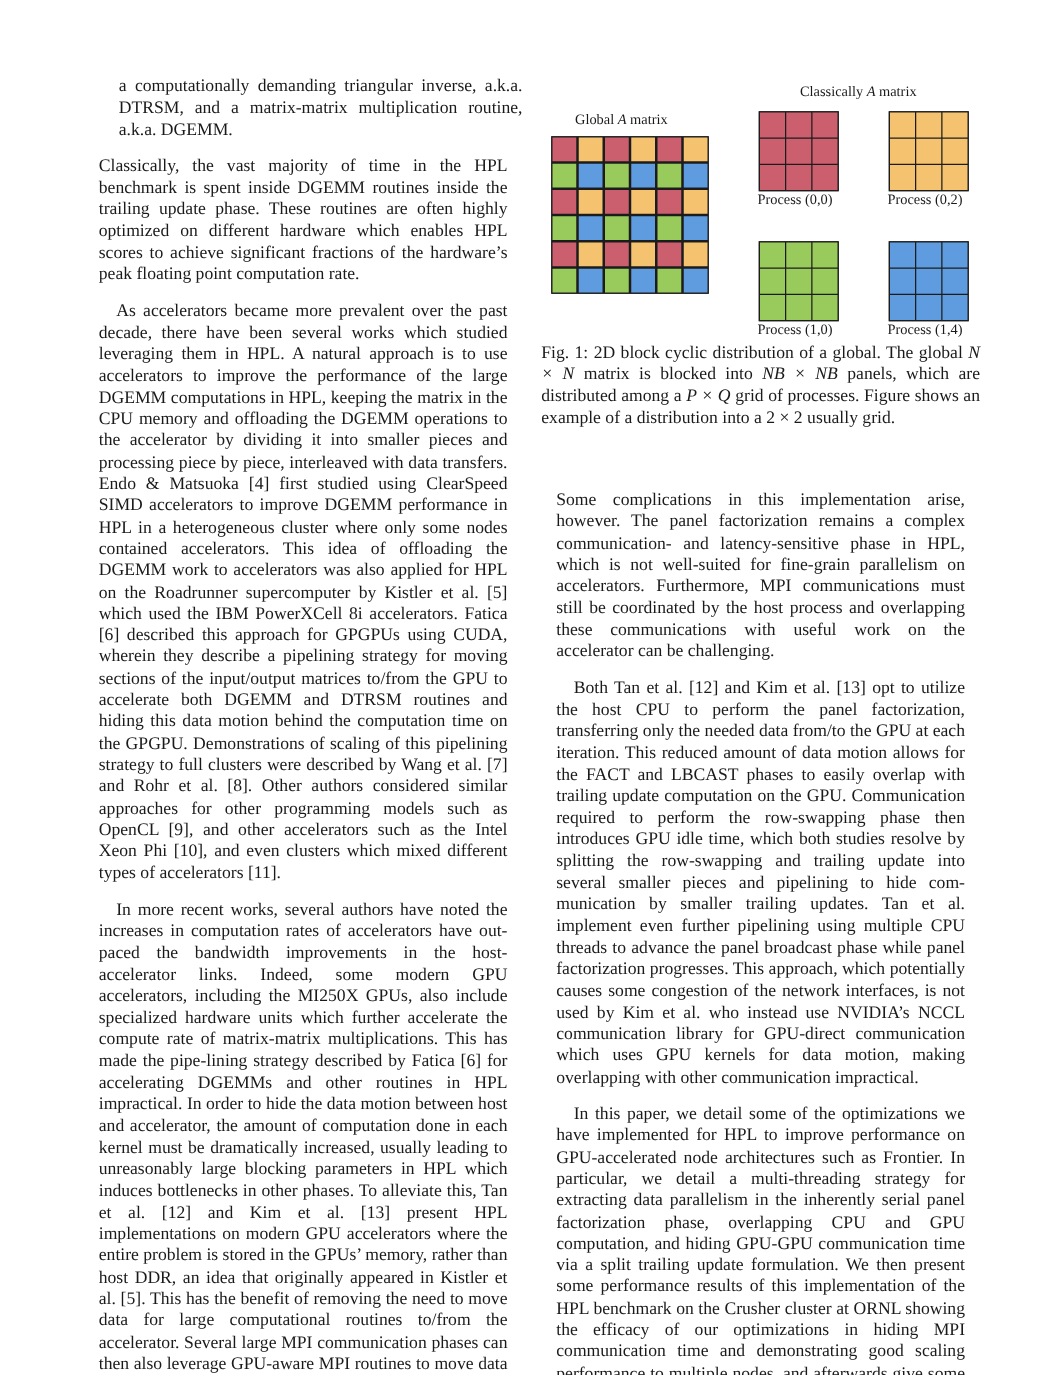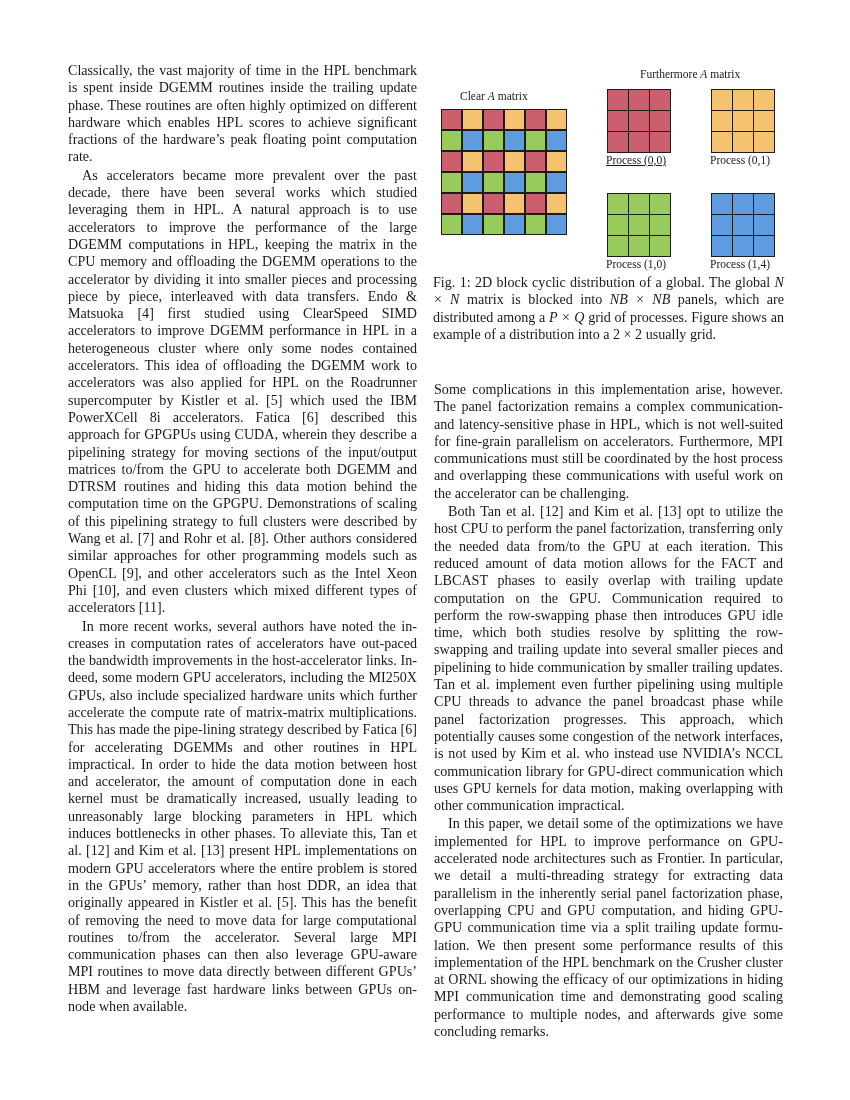--- a/index.html
+++ b/index.html
@@ -1,46 +1,47 @@
 <!DOCTYPE html>
 <html><head>
 <meta charset="utf-8">
 <style>
   html, body { margin: 0; padding: 0; background: #ffffff; }
   body { width: 850px; height: 1100px; position: relative; overflow: hidden;
          font-family: "Liberation Serif", "DejaVu Serif", serif; color: #1a1a1a; }
   .col { position: absolute; font-size: 14.1px; line-height: 17.3px; text-align: justify; }
   .col-left { left: 67px; top: 61px; width: 351px; }
   .col-right { left: 433px; top: 380px; width: 351px; }
-  .p { margin: 1px; text-indent: 14px; hyphens: manual; }
+  .p { margin: 12px; text-indent: 14px; hyphens: manual; }
   .p.noindent { text-indent: 0; }
   .list-cont { margin: 0 0 0 28px; text-indent: 0; }
   .figure { position: absolute; left: 433px; top: 62px; width: 351px; height: 290px; }
   .fig-title { position: absolute; font-size: 11.5px; white-space: nowrap; }
   .fig-title i { font-style: italic; }
   .grid { position: absolute; display: grid; border: 1.5px solid #1c1c1c; background: #1c1c1c; gap: 1.5px; box-sizing: border-box; }
   .grid .cell { width: 100%; height: 100%; }
   .global-grid { left: 8px; top: 47px; width: 126px; height: 126px; grid-template-columns: repeat(6, 1fr); grid-template-rows: repeat(6, 1fr); }
   .proc-grid { width: 64px; height: 64px; grid-template-columns: repeat(3, 1fr); grid-template-rows: repeat(3, 1fr); }
   .proc-label { position: absolute; font-size: 11.5px; white-space: nowrap; }
   .caption { position: absolute; left: 0; top: 212px; width: 351px; font-size: 14.1px; line-height: 17.3px; text-align: justify; }
   .caption i { font-style: italic; }
 </style>
 </head>
 <body>
 
 <div class="col col-left">
+  <p class="list-cont">a computationally demanding triangular inverse, a.k.a. DTRSM, and a matrix-matrix multiplication routine, a.k.a. DGEMM.</p>
   <p class="p noindent">Classically, the vast majority of time in the HPL benchmark is spent inside DGEMM routines inside the trailing update phase. These routines are often highly optimized on different hardware which enables HPL scores to achieve significant fractions of the hardware’s peak floating point computation rate.</p>
   <p class="p">As accelerators became more prevalent over the past decade, there have been several works which studied leveraging them in HPL. A natural approach is to use accelerators to improve the performance of the large DGEMM computations in HPL, keeping the matrix in the CPU memory and offloading the DGEMM operations to the accelerator by dividing it into smaller pieces and processing piece by piece, interleaved with data transfers. Endo &amp; Matsuoka [4] first studied using Clear­Speed SIMD accelerators to improve DGEMM performance in HPL in a heterogeneous cluster where only some nodes contained accelerators. This idea of offloading the DGEMM work to accelerators was also applied for HPL on the Road­runner supercomputer by Kistler et al. [5] which used the IBM PowerXCell 8i accelerators. Fatica [6] described this approach for GPGPUs using CUDA, wherein they describe a pipe­lining strategy for moving sections of the input/output matrices to/from the GPU to accelerate both DGEMM and DTRSM routines and hiding this data motion behind the computation time on the GPGPU. Demonstrations of scaling of this pipe­lining strategy to full clusters were described by Wang et al. [7] and Rohr et al. [8]. Other authors considered similar approaches for other programming models such as OpenCL [9], and other accelerators such as the Intel Xeon Phi [10], and even clusters which mixed different types of accelerators [11].</p>
   <p class="p">In more recent works, several authors have noted the in­creases in computation rates of accelerators have out-paced the bandwidth improvements in the host-accelerator links. In­deed, some modern GPU accelerators, including the MI250X GPUs, also include specialized hardware units which further accelerate the compute rate of matrix-matrix multiplications. This has made the pipe-lining strategy described by Fatica [6] for accelerating DGEMMs and other routines in HPL impractical. In order to hide the data motion between host and accelerator, the amount of computation done in each kernel must be dramatically increased, usually leading to unreasonably large blocking parameters in HPL which induces bottlenecks in other phases. To alleviate this, Tan et al. [12] and Kim et al. [13] present HPL implementations on modern GPU accelerators where the entire problem is stored in the GPUs’ memory, rather than host DDR, an idea that originally appeared in Kistler et al. [5]. This has the benefit of removing the need to move data for large computational routines to/from the accelerator. Several large MPI communication phases can then also leverage GPU-aware MPI routines to move data directly between different GPUs’ HBM and leverage fast hardware links between GPUs on-node when available.</p>
 </div>
 
 <div class="figure">
-  <div class="fig-title" style="left:207px; top:6px;"><span>Furthermore </span><i>A</i><span> matrix</span></div>
-  <div class="fig-title" style="left:27px; top:28px;"><span>Clear </span><i>A</i><span> matrix</span></div>
+  <div class="fig-title" style="left:207px; top:6px;"><span>Classically </span><i>A</i><span> matrix</span></div>
+  <div class="fig-title" style="left:27px; top:28px;"><span>Global </span><i>A</i><span> matrix</span></div>
 
   <div class="grid global-grid" id="global-grid">
       <div class="cell" style="background: rgb(204, 95, 110);"></div>
       <div class="cell" style="background: rgb(245, 195, 111);"></div>
       <div class="cell" style="background: rgb(204, 95, 110);"></div>
       <div class="cell" style="background: rgb(245, 195, 111);"></div>
       <div class="cell" style="background: rgb(204, 95, 110);"></div>
       <div class="cell" style="background: rgb(245, 195, 111);"></div>
       <div class="cell" style="background: rgb(152, 203, 92);"></div>
       <div class="cell" style="background: rgb(94, 155, 223);"></div>
@@ -78,34 +79,34 @@
       <div class="cell" style="background: rgb(204, 95, 110);"></div>
       <div class="cell" style="background: rgb(204, 95, 110);"></div>
       <div class="cell" style="background: rgb(204, 95, 110);"></div>
       <div class="cell" style="background: rgb(204, 95, 110);"></div>
       <div class="cell" style="background: rgb(204, 95, 110);"></div>
       <div class="cell" style="background: rgb(204, 95, 110);"></div>
       <div class="cell" style="background: rgb(204, 95, 110);"></div>
       <div class="cell" style="background: rgb(204, 95, 110);"></div>
       <div class="cell" style="background: rgb(204, 95, 110);"></div>
     </div>
-  <div class="proc-label" style="left:173px; top:92px;text-decoration:underline;">Process (0,0)</div>
+  <div class="proc-label" style="left:173px; top:92px;">Process (0,0)</div>
 
   <div class="grid proc-grid" style="left:278px; top:27px;">
       <div class="cell" style="background: rgb(245, 195, 111);"></div>
       <div class="cell" style="background: rgb(245, 195, 111);"></div>
       <div class="cell" style="background: rgb(245, 195, 111);"></div>
       <div class="cell" style="background: rgb(245, 195, 111);"></div>
       <div class="cell" style="background: rgb(245, 195, 111);"></div>
       <div class="cell" style="background: rgb(245, 195, 111);"></div>
       <div class="cell" style="background: rgb(245, 195, 111);"></div>
       <div class="cell" style="background: rgb(245, 195, 111);"></div>
       <div class="cell" style="background: rgb(245, 195, 111);"></div>
     </div>
-  <div class="proc-label" style="left:277px; top:92px;">Process (0,1)</div>
+  <div class="proc-label" style="left:277px; top:92px;">Process (0,2)</div>
 
   <div class="grid proc-grid" style="left:174px; top:131px;">
       <div class="cell" style="background: rgb(152, 203, 92);"></div>
       <div class="cell" style="background: rgb(152, 203, 92);"></div>
       <div class="cell" style="background: rgb(152, 203, 92);"></div>
       <div class="cell" style="background: rgb(152, 203, 92);"></div>
       <div class="cell" style="background: rgb(152, 203, 92);"></div>
       <div class="cell" style="background: rgb(152, 203, 92);"></div>
       <div class="cell" style="background: rgb(152, 203, 92);"></div>
       <div class="cell" style="background: rgb(152, 203, 92);"></div>

